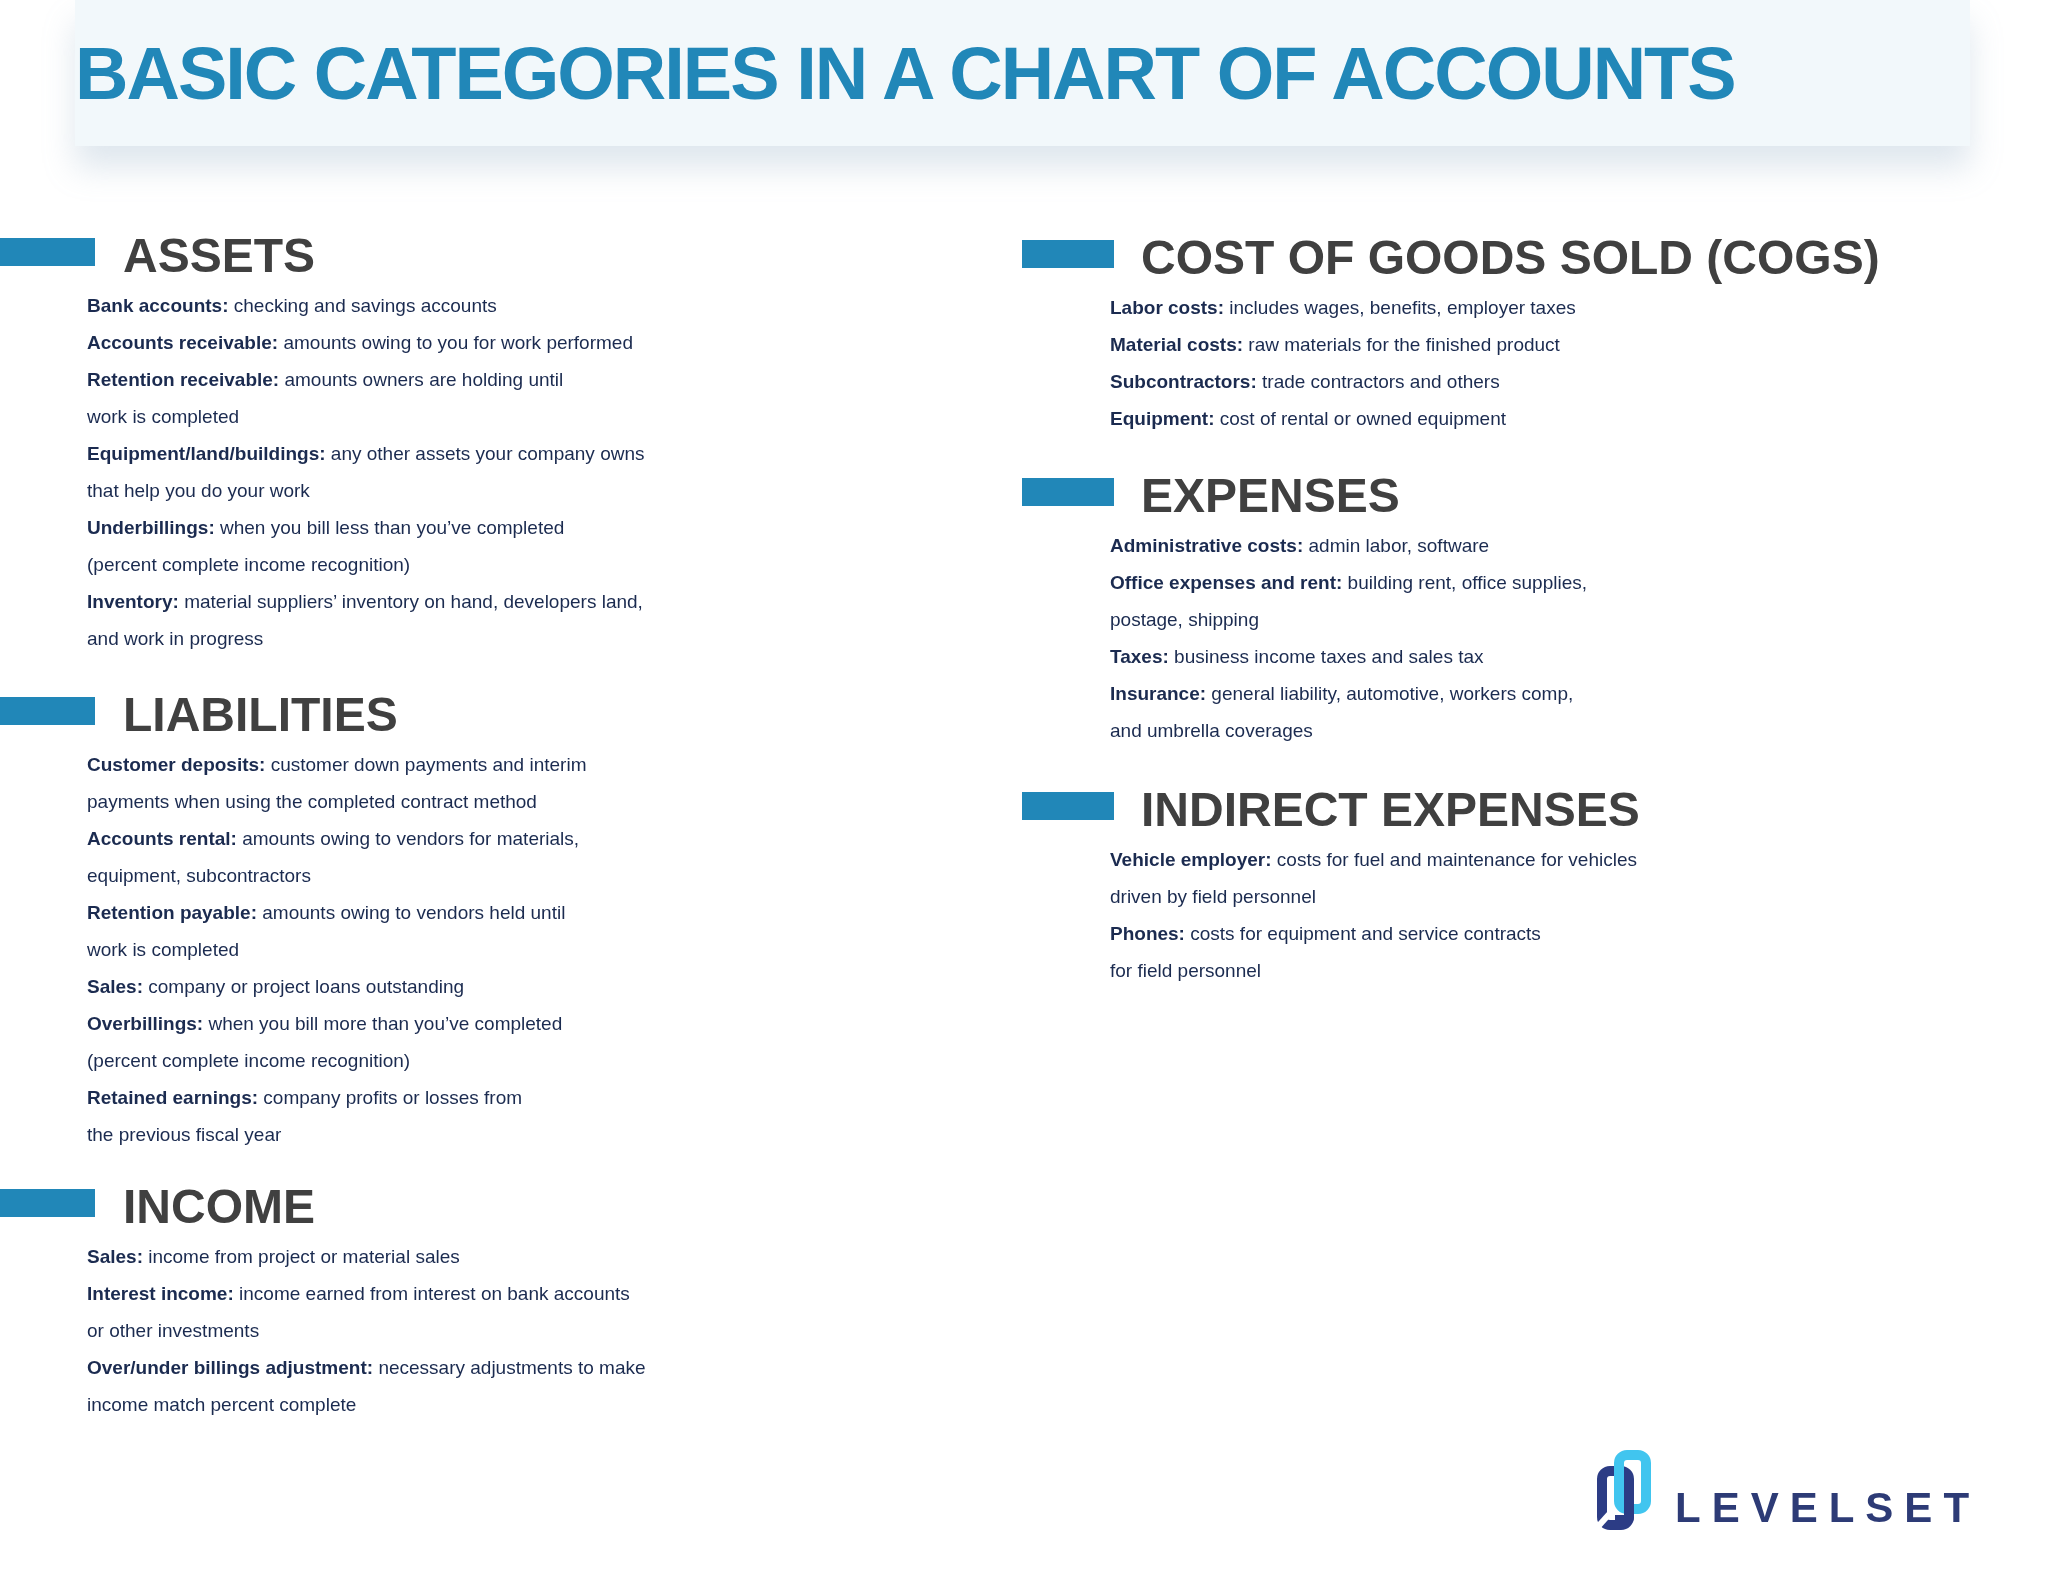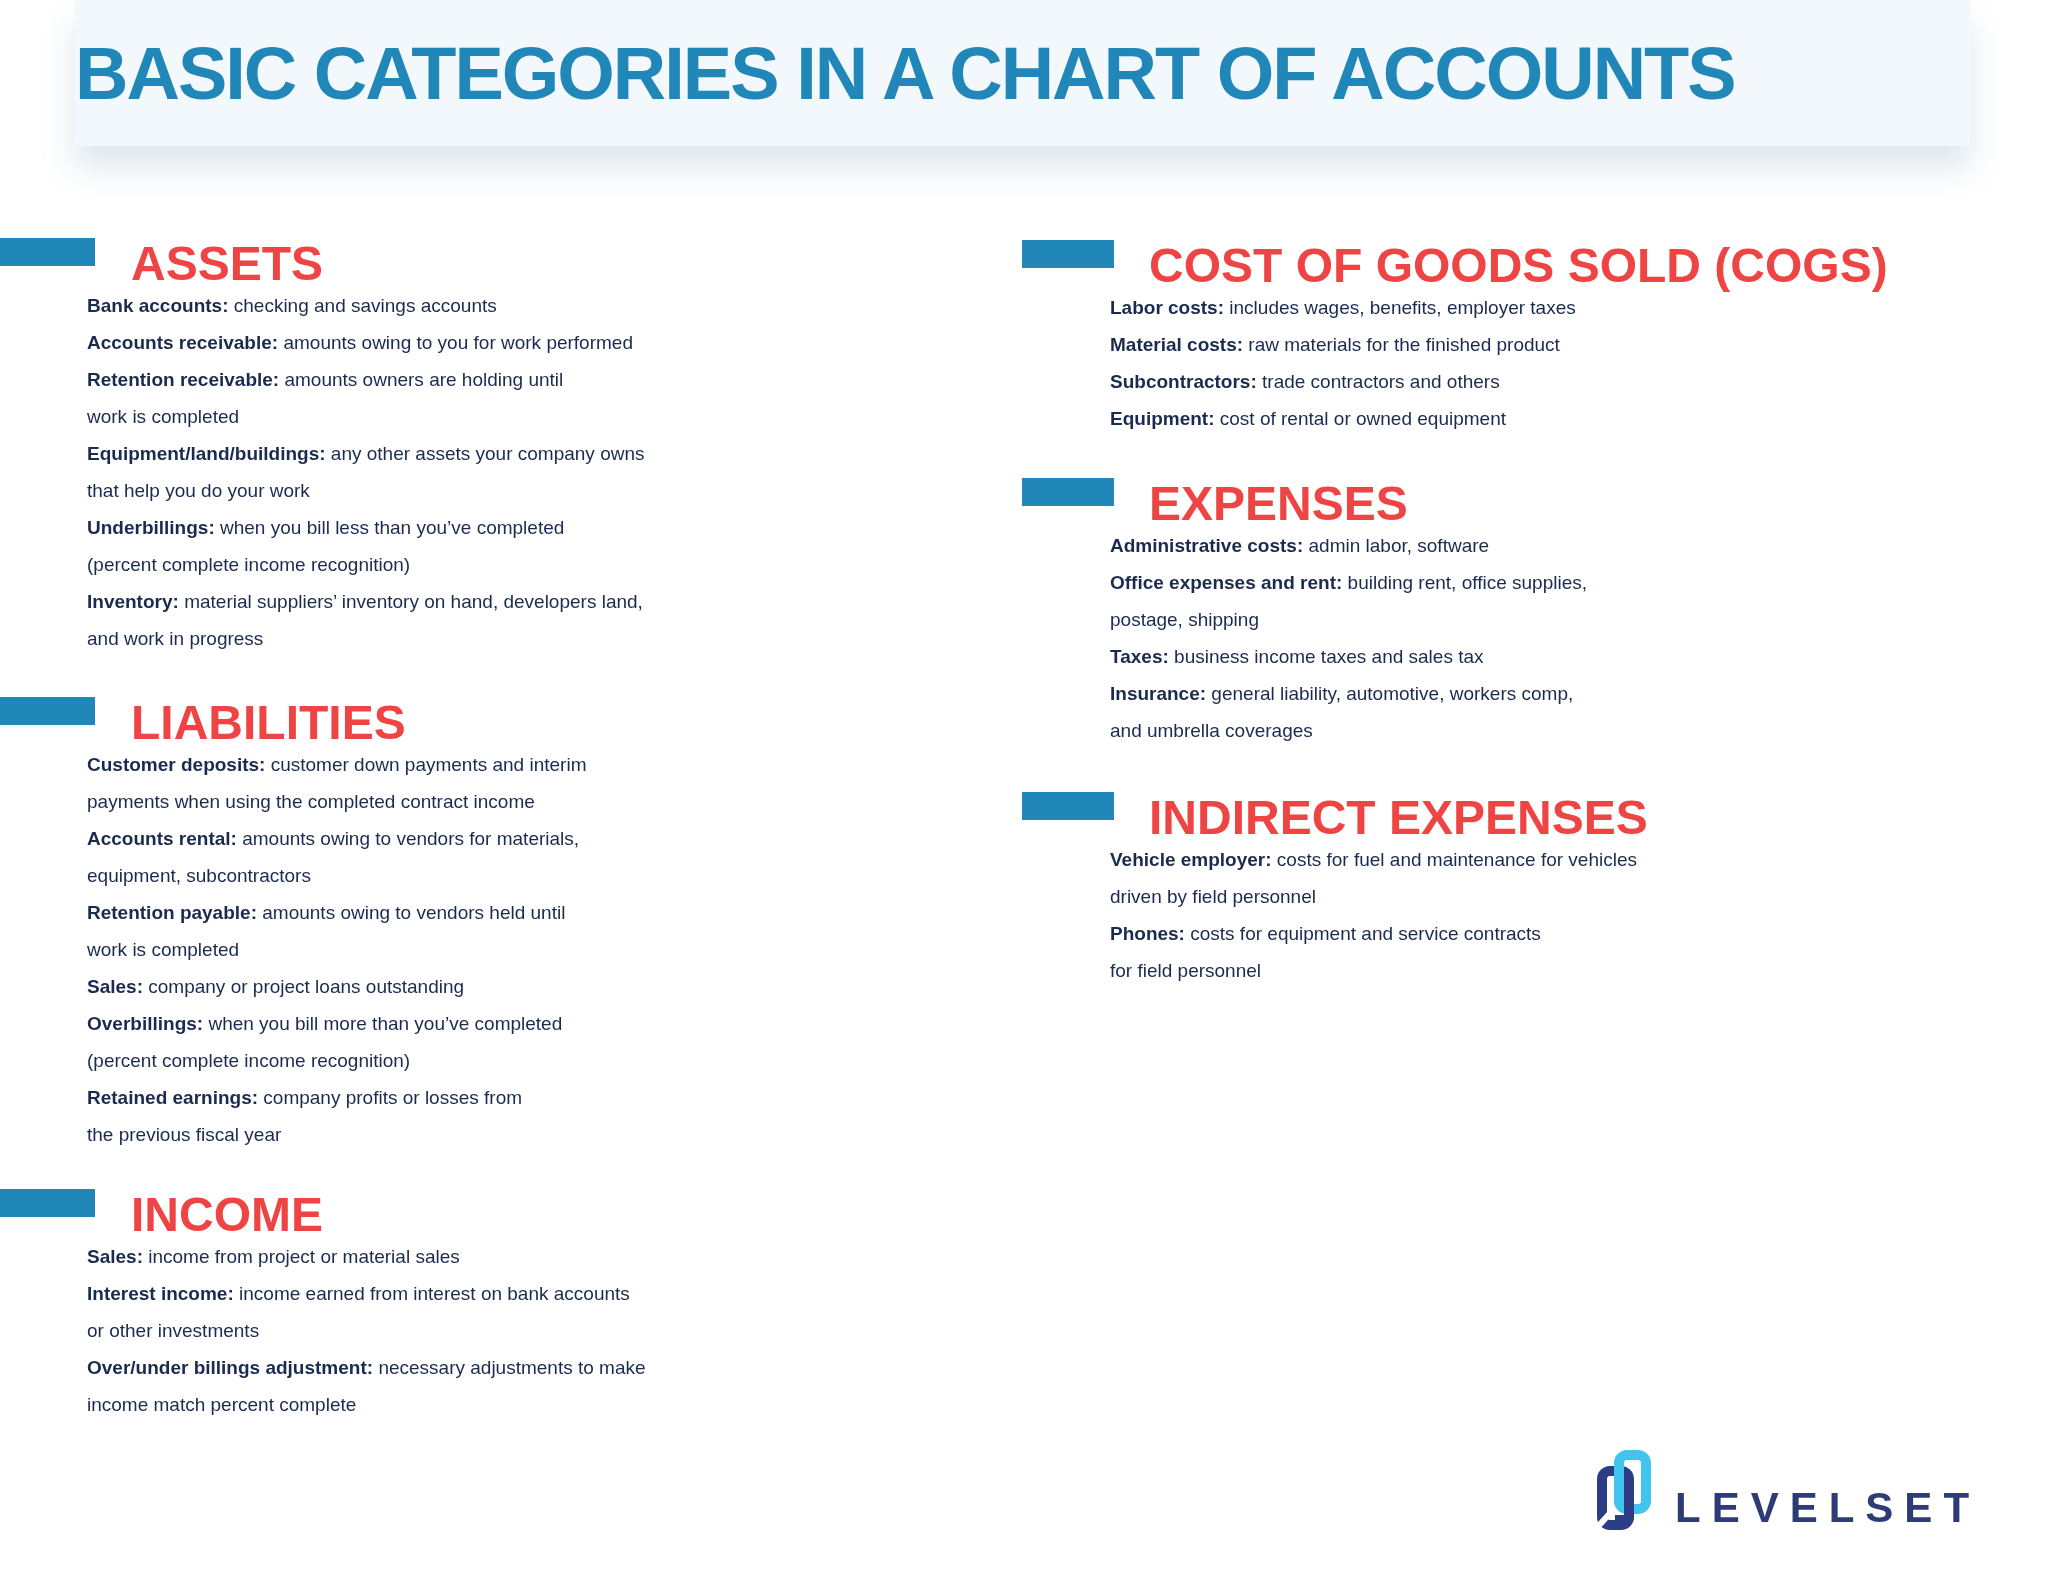--- a/index.html
+++ b/index.html
@@ -29,23 +29,23 @@
   }
 
   
   .section { position: absolute; }
   .sec-bar {
     position: absolute; top: 0; left: 0;
     height: 28px;
     background: #2187B8;
   }
   .section h2 {
-    position: absolute; top: -14px; margin: 16px;
+    position: absolute; top: -14px; margin: 8px;
     font-size: 48px; line-height: 48px; font-weight: 700;
-    color: #ef4444;
+    color: #404040;
     white-space: nowrap;
   }
   .sec-body {
     position: absolute; top: 49px;
     font-size: 19px; line-height: 37px;
     color: #1B2B50;
   }
   .left-col  .sec-bar  { width: 95px; }
   .left-col  h2        { left: 115px; }
   .left-col  .sec-body { left: 87px;  width: 1000px; }
@@ -101,21 +101,21 @@
 
   </div>
 </div>
 
 <div class="section left-col" style="left:0; top:697px;">
   <div class="sec-bar"></div>
   <h2>LIABILITIES</h2>
   <div class="sec-body">
 
       <div class="item"><b>Customer deposits:</b><span class="desc"> customer down payments and interim
-payments when using the completed contract income</span></div>
+payments when using the completed contract method</span></div>
 
       <div class="item"><b>Accounts rental:</b><span class="desc"> amounts owing to vendors for materials,
 equipment, subcontractors</span></div>
 
       <div class="item"><b>Retention payable:</b><span class="desc"> amounts owing to vendors held until
 work is completed</span></div>
 
       <div class="item"><b>Sales:</b><span class="desc"> company or project loans outstanding</span></div>
 
       <div class="item"><b>Overbillings:</b><span class="desc"> when you bill more than you’ve completed

